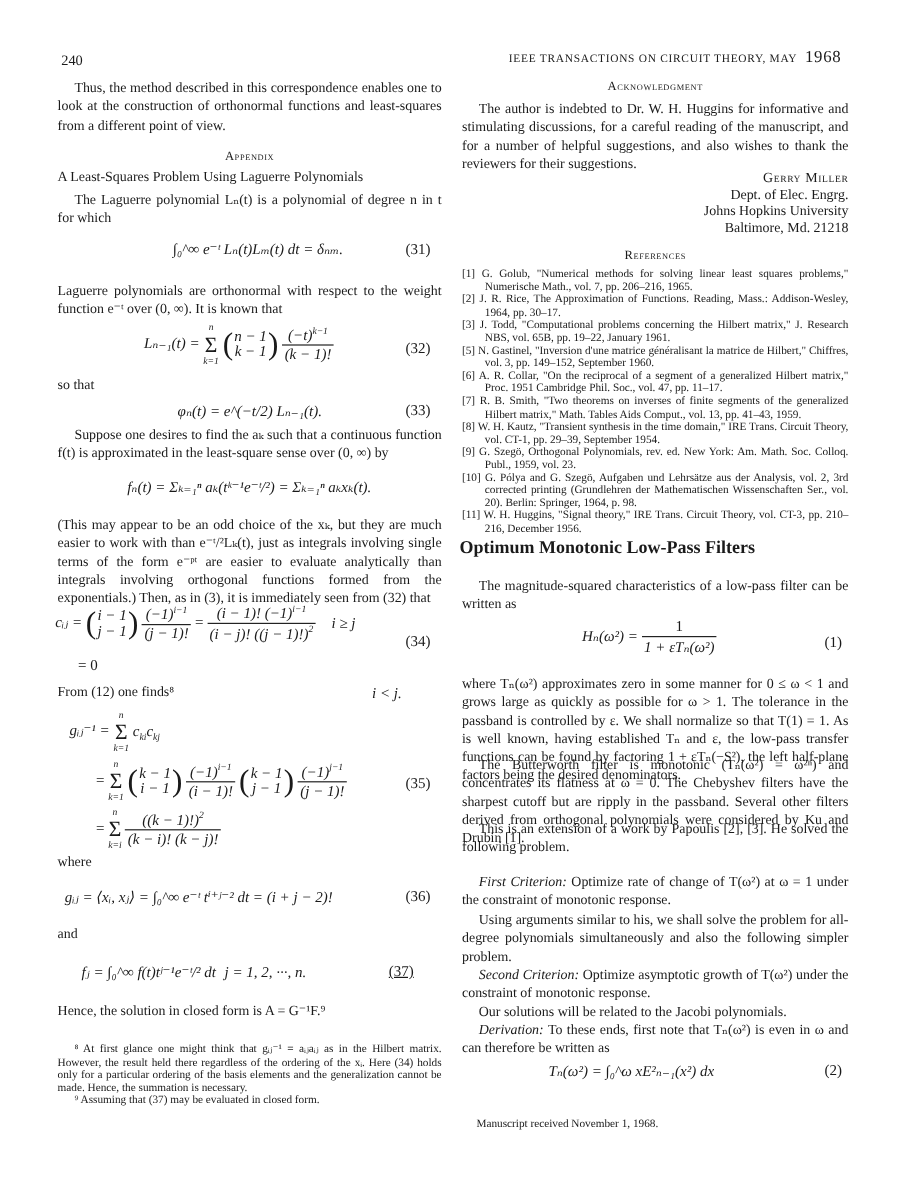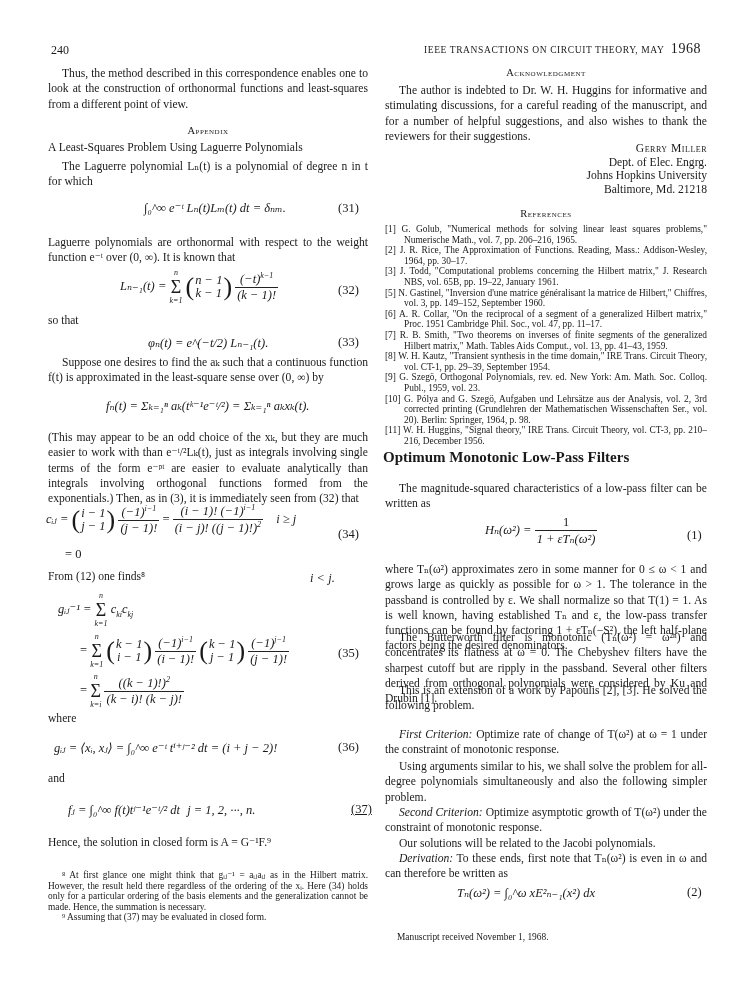--- a/index.html
+++ b/index.html
@@ -128,21 +128,21 @@
 
   <div class="abs p" style="top:711px;">where</div>
   <div class="eq" style="top:740px;left:6px;">gᵢⱼ = ⟨xᵢ, xⱼ⟩ = ∫₀^∞ e⁻ᵗ tⁱ⁺ʲ⁻² dt = (i + j − 2)!</div>
   <div class="eqn" style="top:740px;left:290px;">(36)</div>
 
   <div class="abs p" style="top:771px;">and</div>
   <div class="eq" style="top:802px;left:20px;">
     <span>fⱼ = ∫₀^∞ f(t)tʲ⁻¹e⁻ᵗ/² dt</span>
     <span style="margin-left:4px;">j = 1, 2, ···, n.</span>
   </div>
-  <div class="eqn" style="top:802px;left:303px;text-decoration:underline;">(37)</div>
+  <div class="eqn" style="top:802px;left:276px;text-decoration:underline;">(37)</div>
 
   <div class="abs p" style="top:835px;">Hence, the solution in closed form is A = G⁻¹F.⁹</div>
 
   <div class="abs" style="top:870px;width:320px;">
     <p class="fn ind">⁸ At first glance one might think that gᵢⱼ⁻¹ = aᵢⱼaᵢⱼ as in the Hilbert matrix. However, the result held there regardless of the ordering of the xᵢ. Here (34) holds only for a particular ordering of the basis elements and the generalization cannot be made. Hence, the summation is necessary.</p>
     <p class="fn ind">⁹ Assuming that (37) may be evaluated in closed form.</p>
   </div>
 </div>
 
 <div class="col" style="left:385px;width:322px;">

